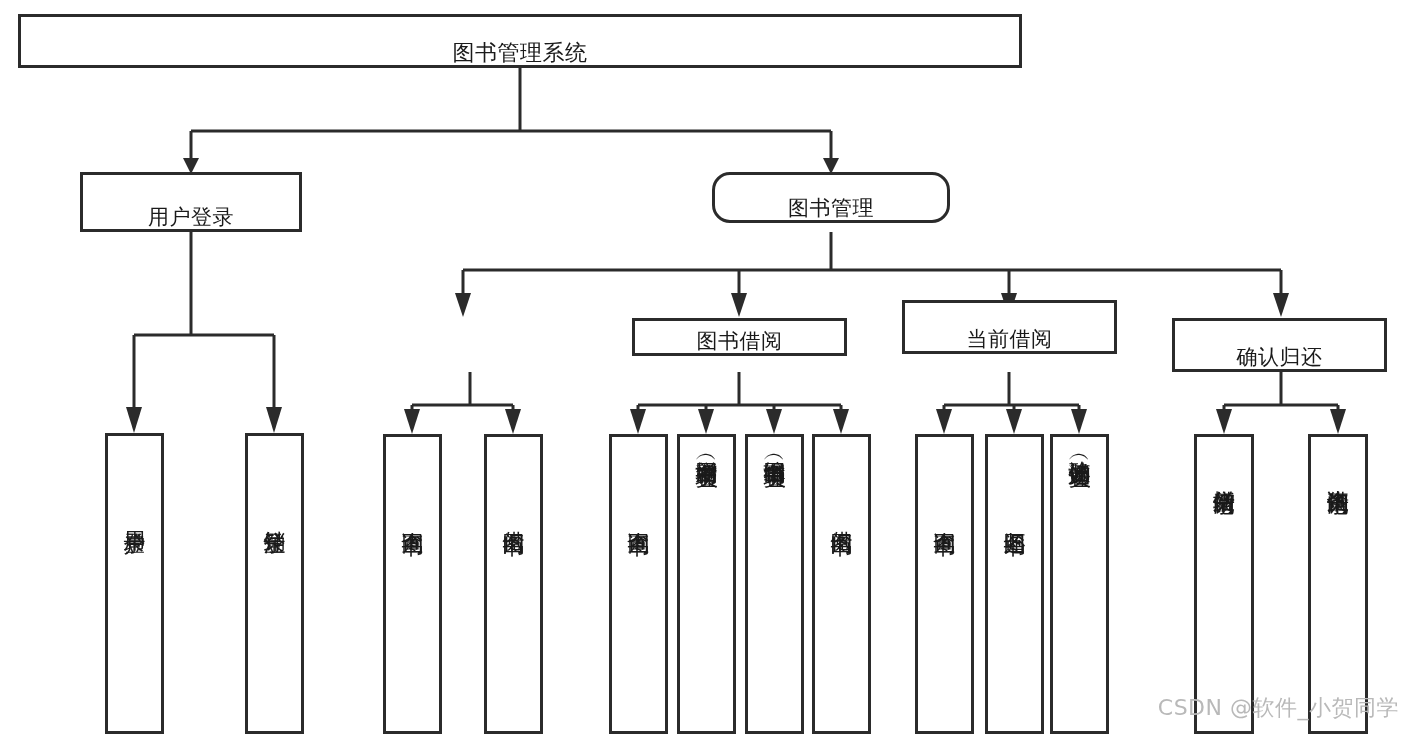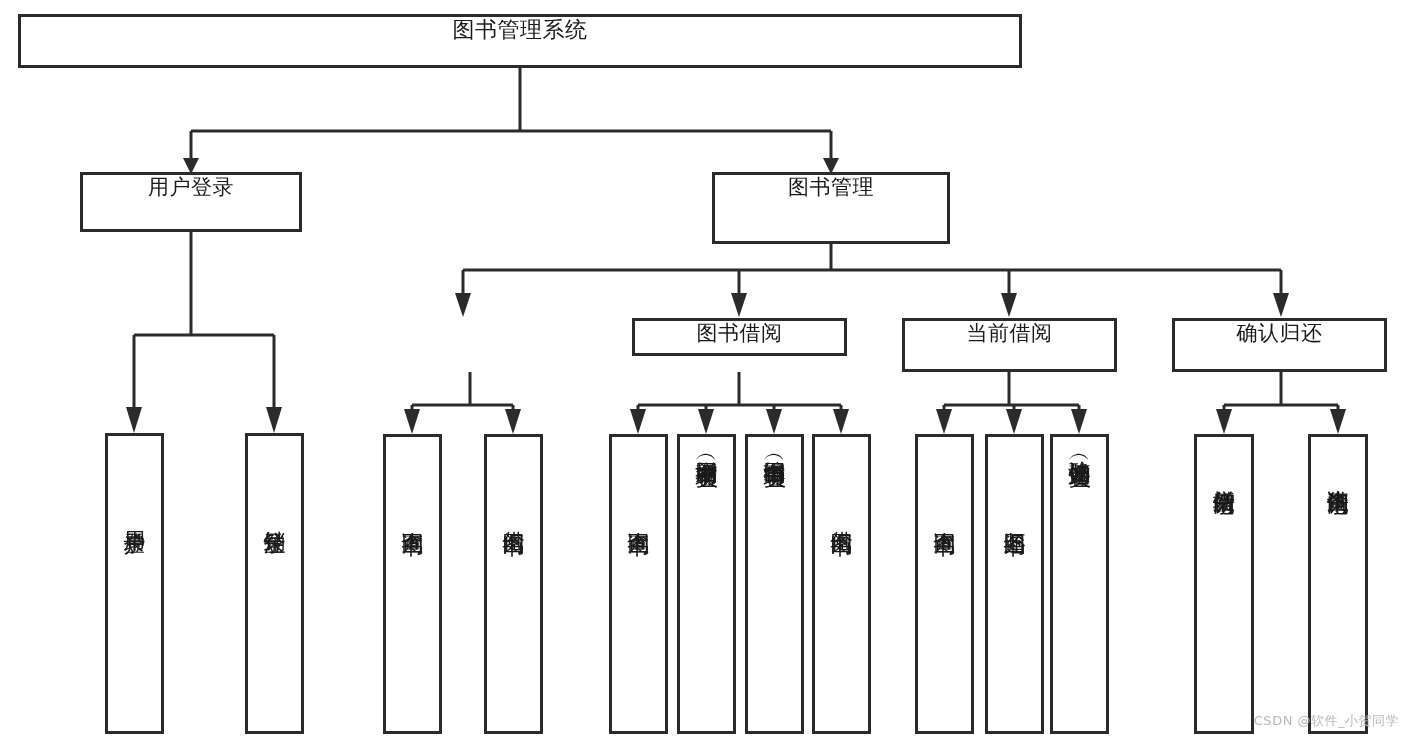--- a/index.html
+++ b/index.html
@@ -37,21 +37,21 @@
     fill: #2b2b2b;
     stroke: none;
   }
   
   .node-box {
     position: absolute;
     box-sizing: border-box;
     background: #ffffff;
     border: 3px solid #2b2b2b;
     display: flex;
-    align-items: flex-start;
+    align-items: flex-end;
     justify-content: center;
     color: #1a1a1a;
   }
   .node-box .node-label-h {
     font-size: 21px;
     line-height: 1.15;
     letter-spacing: 0.5px;
     white-space: nowrap;
     color: #1a1a1a;
   }
@@ -71,22 +71,22 @@
     line-height: 1.18;
     letter-spacing: 1px;
     color: #1a1a1a;
     white-space: nowrap;
     display: block;
   }
   
   #watermark {
     position: absolute;
     right: 6px;
-    bottom: 17px;
-    font-size: 13px;
+    bottom: 24px;
+    font-size: 22px;
     color: #b9b9b9;
     letter-spacing: 0.5px;
     white-space: nowrap;
     font-family: "DejaVu Sans", "Liberation Sans", sans-serif;
   }
 </style>
 </head>
 <body>
 
 <div id="diagram-root">
@@ -156,30 +156,30 @@
   </svg>
 
   <div class="node-box root" style="left:18px; top:14px; width:1004px; height:54px;">
     <span class="node-label-h">图书管理系统</span>
   </div>
 
   <div class="node-box" style="left:80px; top:172px; width:222px; height:60px;">
     <span class="node-label-h">用户登录</span>
   </div>
 
-  <div class="node-box" style="left:712px; top:172px; width:238px; height:72px;">
+  <div class="node-box" style="left:712px; top:172px; width:238px; height:51px;border-radius:18px;">
     <span class="node-label-h">图书管理</span>
   </div>
 
 
   <div class="node-box" style="left:632px; top:318px; width:215px; height:38px;">
     <span class="node-label-h">图书借阅</span>
   </div>
 
-  <div class="node-box" style="left:902px; top:318px; width:215px; height:54px;">
+  <div class="node-box" style="left:902px; top:300px; width:215px; height:54px;">
     <span class="node-label-h">当前借阅</span>
   </div>
 
   <div class="node-box" style="left:1172px; top:318px; width:215px; height:54px;">
     <span class="node-label-h">确认归还</span>
   </div>
 
   <div class="node-box leaf" style="left:105px; top:433px; width:59px; height:301px; padding-top:77px;">
     <span class="node-label-v">用户登录</span>
   </div>

